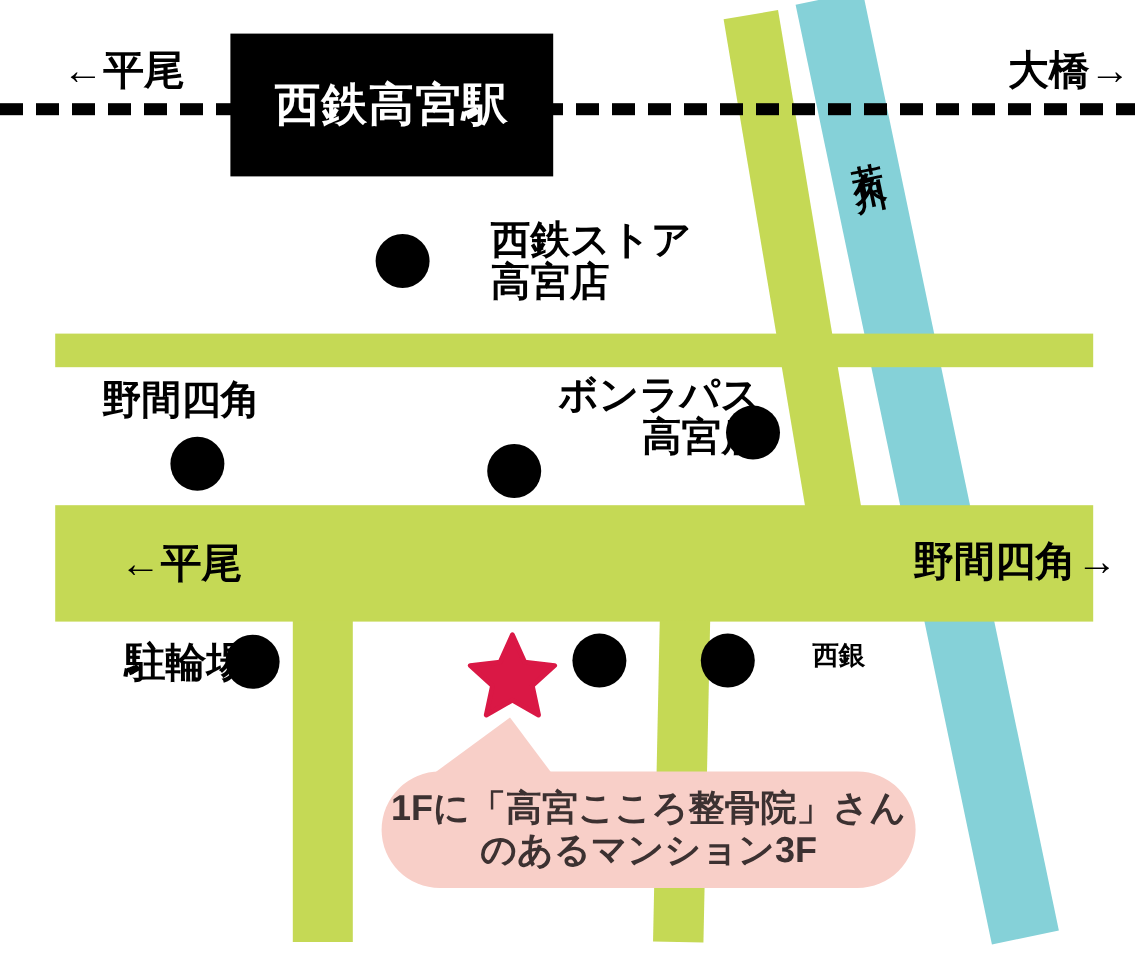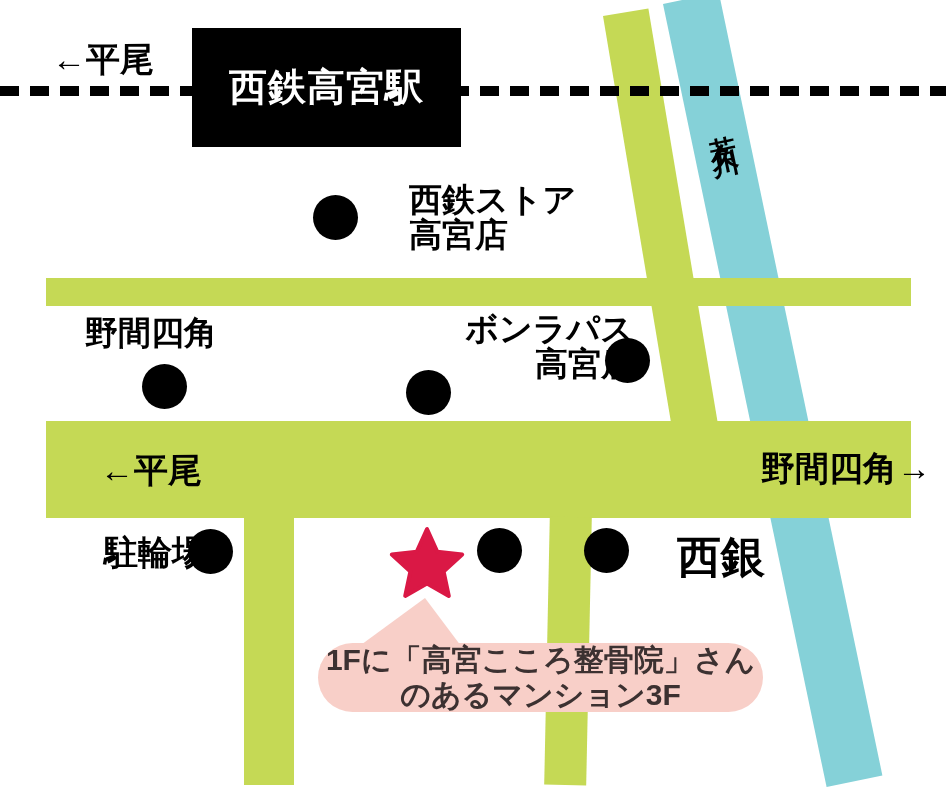--- a/index.html
+++ b/index.html
@@ -52,25 +52,25 @@
   .l-ohashi{left:808px; top:41px; font-size:34px;}
   .l-store{left:377px; top:183px; font-size:33px;}
   .l-amikasu{left:53px; top:316px; font-size:33px;}
   .l-bonrapas{left:415px; top:312px; font-size:33px; width:187px; text-align:right;}
   .l-yoshimura{left:213px; top:372px; font-size:33px;}
   .l-hirao-road{left:68px; top:452px; font-size:34px;}
   .l-takamiya{left:380px; top:450px; font-size:34px;}
   .l-noma{left:729px; top:450px; font-size:34px;}
   .l-churinjo{left:72px; top:534px; font-size:34px;}
   .l-seven{left:475px; top:586px; font-size:31px;}
-  .l-nishigin{left:645px; top:534px; font-size:44px;}
+  .l-nishigin{left:645px; top:534px; font-size:22px;}
   
   .star-svg{position:absolute; left:387px; top:526px;}
   .tail-svg{position:absolute; left:340px; top:596px;}
-  .bubble{position:absolute; left:318px; top:643px; width:445px; height:69px;
+  .bubble{position:absolute; left:318px; top:643px; width:445px; height:97px;
         border-radius:49px; background:var(--bubble_pink,#f8cfc8);
         display:flex; flex-direction:column; align-items:center; justify-content:center;
         color:var(--bubble_ink,#3c3131); font-size:30px; line-height:1.16;}
   .bubble div{white-space:nowrap;}
 </style>
 </head>
 <body>
 
 <div class="map">
 
@@ -91,20 +91,21 @@
 
   <div class="dot d-store"></div>
   <div class="dot d-amikasu"></div>
   <div class="dot d-yoshimura"></div>
   <div class="dot d-bonrapas"></div>
   <div class="dot d-churinjo"></div>
   <div class="dot d-clinic"></div>
   <div class="dot d-nishigin"></div>
 
   <div class="lbl l-hirao-top">←平尾</div>
+  <div class="lbl l-ohashi">大橋→</div>
   <div class="lbl l-hirao-road">←平尾</div>
   <div class="lbl l-noma">野間四角→</div>
 
   <div class="lbl l-store">
     <div>西鉄ストア</div>
     <div>高宮店</div>
   </div>
   <div class="lbl l-amikasu">野間四角</div>
   <div class="lbl l-bonrapas">
     <div>ボンラパス</div>

